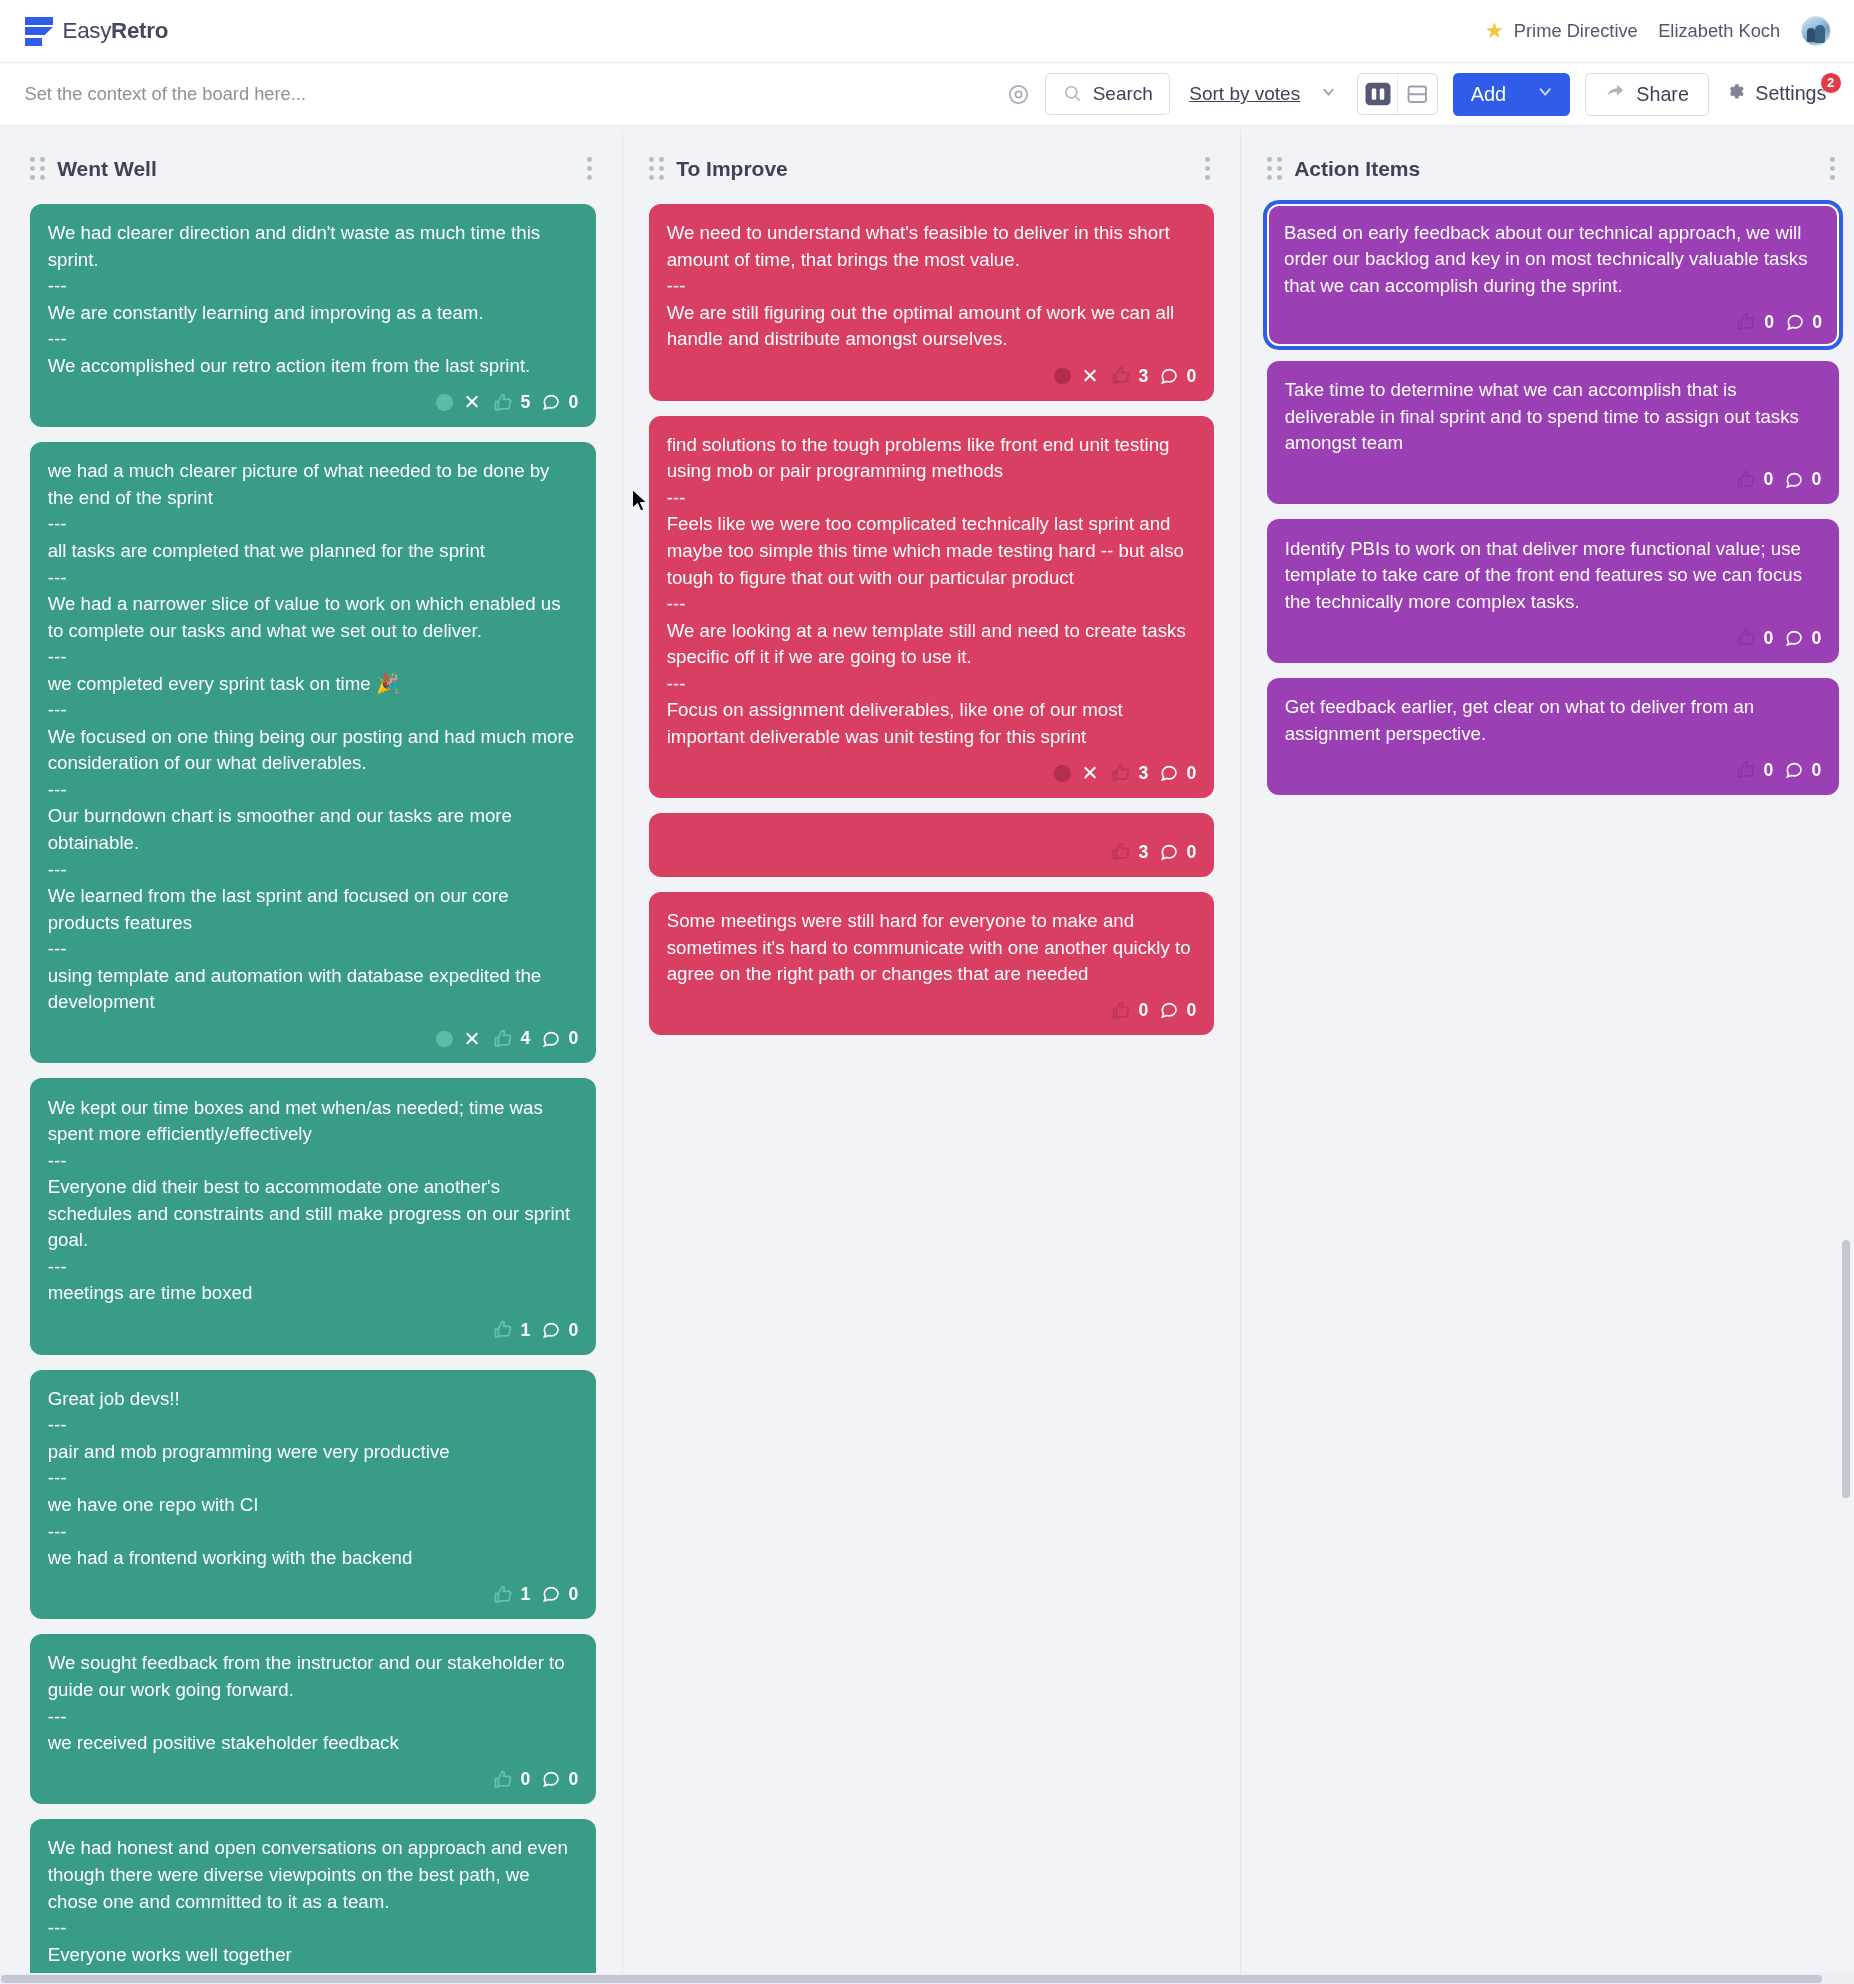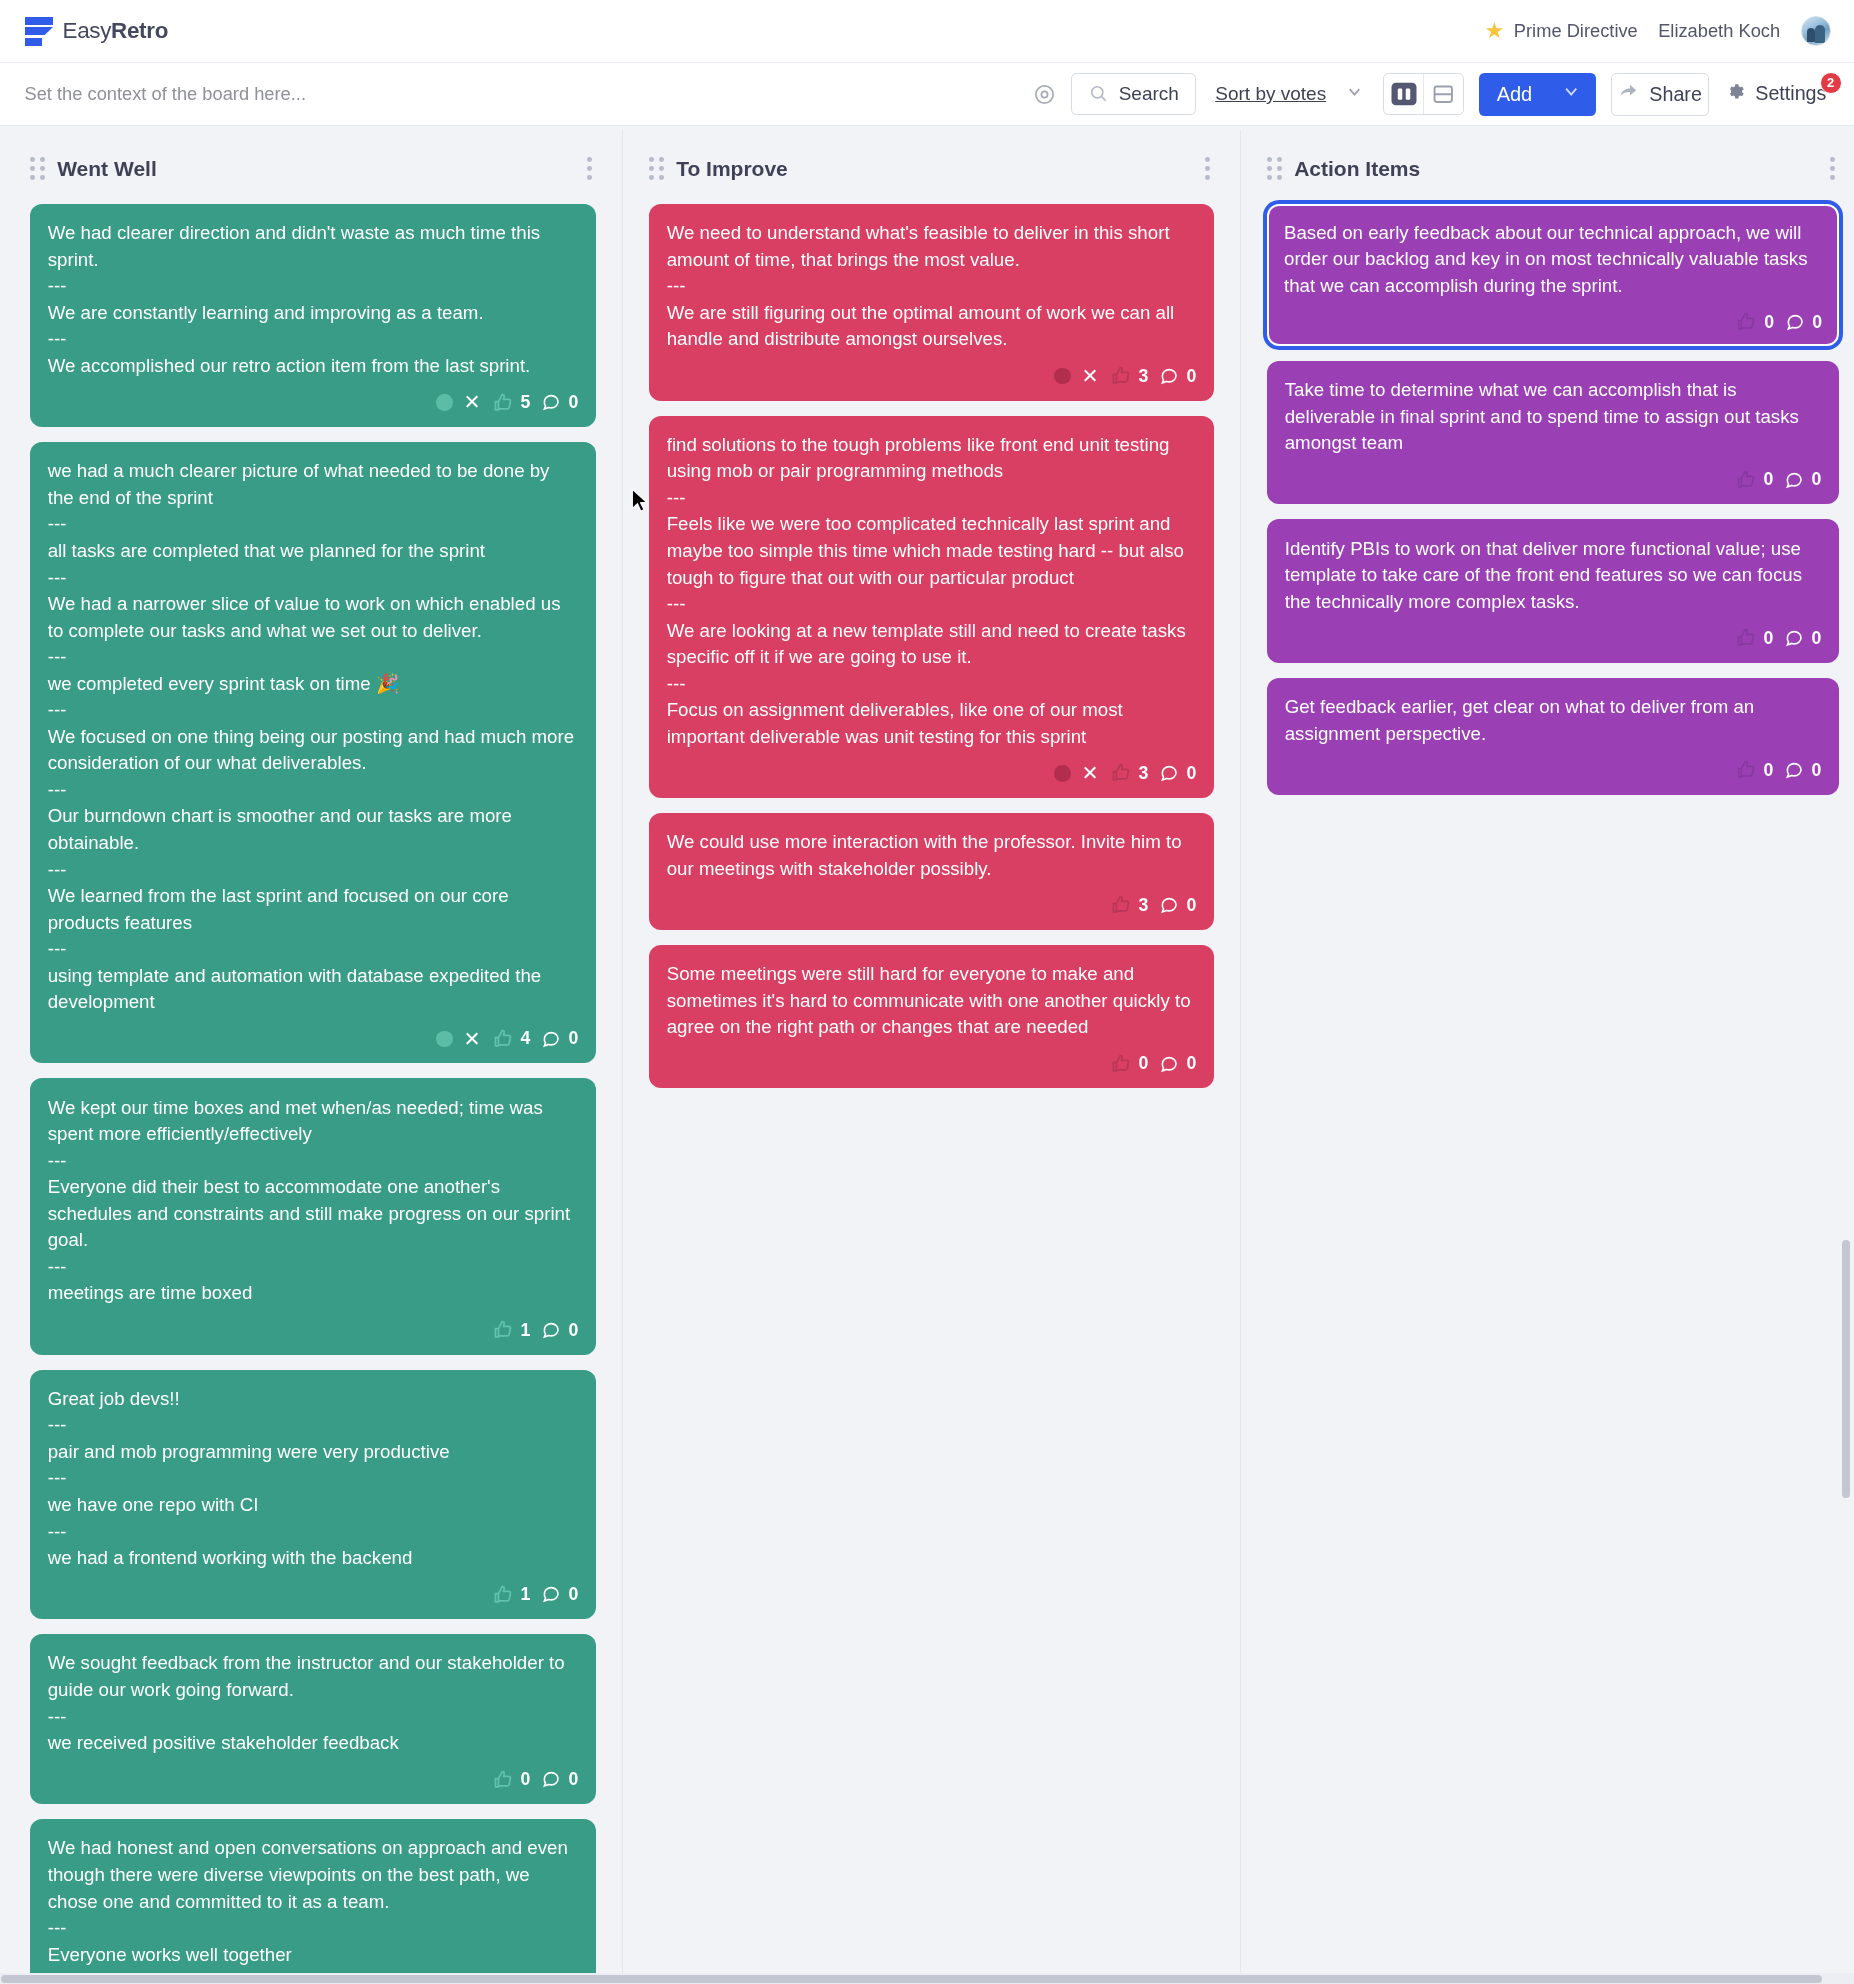--- a/index.html
+++ b/index.html
@@ -109,21 +109,21 @@
   .add-btn {
     background: #2f5ce8; color: #fff; border-radius: 5.4px;
     height: 43px; min-width: 117px; display: flex; align-items: center;
     justify-content: space-between; padding: 0 15px 0 17.7px; cursor: pointer;
     font-size: 20px; 
   }
   .add-btn .chev { color: #cfdaf9; }
 
   .share-btn {
     border: 0.7px solid #d7dbe4; border-radius: 5.4px; height: 43px;
-    display: flex; align-items: center; gap: 11px; padding: 0 6px;
+    display: flex; align-items: center; gap: 11px; padding: 0 19px;
     font-size: 19.7px; color: #3f4256; cursor: pointer; background:#fff;
   }
   .share-btn .arr { color: #aeb3c0; }
 
   .settings-btn {
     display: flex; align-items: center; gap: 11px; font-size: 19.7px;
     color: #3f4256; cursor: pointer; position: relative; padding-right: 4.1px;
   }
   .settings-btn .gear { color: #7e8496; }
   .badge {
@@ -542,21 +542,20 @@
             </span>
             <span class="comment">
               <svg class="bubble-svg" width="20.4" height="20.4" viewBox="0 0 24 24" fill="none" stroke="currentColor" stroke-width="1.9">
                 <path d="M20 11.5c0 4-3.6 7.2-8 7.2-1 0-2-.2-2.9-.5L4 20l1.3-3.5A6.9 6.9 0 014 11.5c0-4 3.6-7.2 8-7.2s8 3.2 8 7.2z"></path>
               </svg>
               <span class="num">0</span>
             </span>
           </div>
         </div>
         <div class="card red">
-          <div class="card-text">We could use more interaction with the professor. Invite him to our meetings with stakeholder possibly.</div>
           <div class="card-foot">
             <span class="vote">
               <svg class="thumb-svg" width="22" height="22" viewBox="0 0 24 24" fill="none" stroke="currentColor" stroke-width="1.9">
                 <path d="M7 10.5v9H3.8v-9H7zm0 0 4.2-7.7c1.4-.2 2.3.6 2.1 2L12.7 8h5.6c1.2 0 2 1 1.8 2.1l-1.4 7c-.2.9-1 1.4-1.9 1.4H7"></path>
               </svg>
               <span class="num">3</span>
             </span>
             <span class="comment">
               <svg class="bubble-svg" width="20.4" height="20.4" viewBox="0 0 24 24" fill="none" stroke="currentColor" stroke-width="1.9">
                 <path d="M20 11.5c0 4-3.6 7.2-8 7.2-1 0-2-.2-2.9-.5L4 20l1.3-3.5A6.9 6.9 0 014 11.5c0-4 3.6-7.2 8-7.2s8 3.2 8 7.2z"></path>

